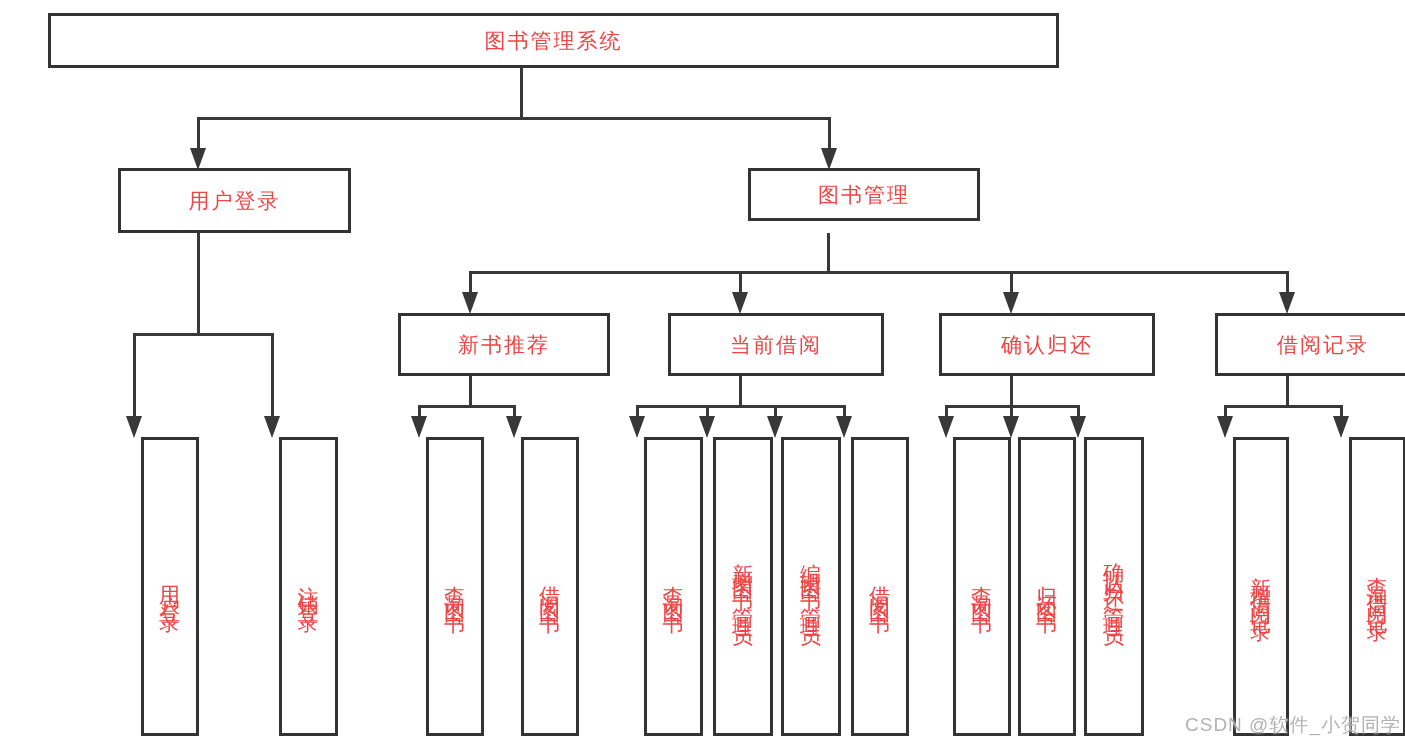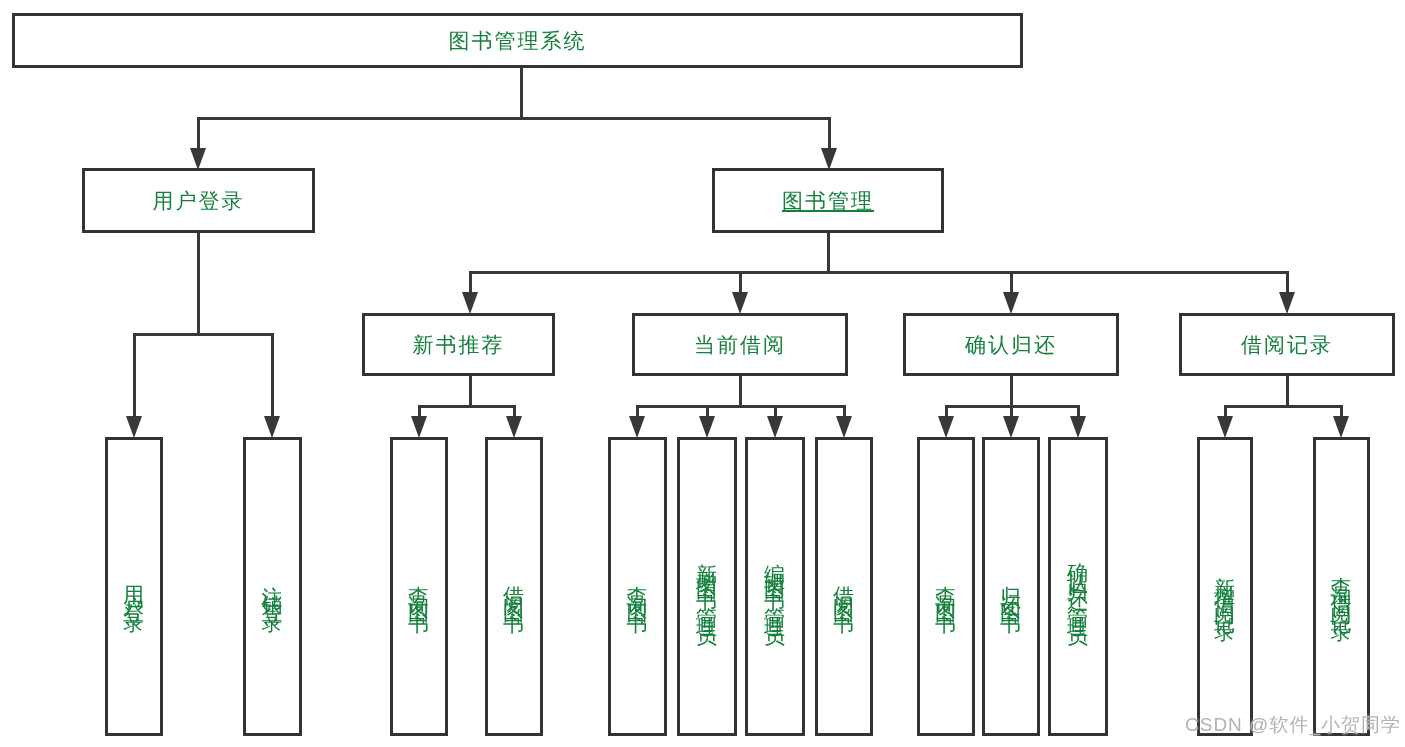--- a/index.html
+++ b/index.html
@@ -12,22 +12,23 @@
     font-family: "Liberation Sans", "DejaVu Sans", sans-serif;
   }
   .node {
     position: absolute;
     box-sizing: border-box;
     border: 3px solid #333333;
     background: #ffffff;
     display: flex;
     align-items: center;
     justify-content: center;
-    color: #15803d;
+    color: #ef4444;
     text-align: center;
+    margin-left: 36px;
   }
   .node.h {
     font-size: 21px;
     letter-spacing: 2px;
     white-space: nowrap;
   }
   .node.v {
     writing-mode: vertical-rl;
     text-orientation: mixed;
     font-size: 21px;
@@ -112,22 +113,22 @@
       <div class="cline" style="left: 1285.5px; top: 376px; width: 3px; height: 32px;"></div>
       <div class="cline" style="left: 1223.5px; top: 404.5px; width: 119px; height: 3px;"></div>
       <div class="cline" style="left: 1223.5px; top: 406px; width: 3px; height: 14px;"></div>
       <div class="arrowhead" style="left: 1217px; top: 416px;"></div>
       <div class="cline" style="left: 1339.5px; top: 406px; width: 3px; height: 14px;"></div>
       <div class="arrowhead" style="left: 1333px; top: 416px;"></div>
     </div>
   <div id="nodes">
       <div class="node h" style="left: 12px; top: 13px; width: 1011px; height: 55px;">图书管理系统</div>
       <div class="node h" style="left: 82px; top: 168px; width: 233px; height: 65px;">用户登录</div>
-      <div class="node h" style="left: 712px; top: 168px; width: 232px; height: 65px; text-decoration: underline;">图书管理</div>
-      <div class="node h" style="left: 362px; top: 313px; width: 193px; height: 63px;">新书推荐</div>
+      <div class="node h" style="left: 712px; top: 168px; width: 232px; height: 53px;">图书管理</div>
+      <div class="node h" style="left: 362px; top: 313px; width: 212px; height: 63px;">新书推荐</div>
       <div class="node h" style="left: 632px; top: 313px; width: 216px; height: 63px;">当前借阅</div>
       <div class="node h" style="left: 903px; top: 313px; width: 216px; height: 63px;">确认归还</div>
       <div class="node h" style="left: 1179px; top: 313px; width: 216px; height: 63px;">借阅记录</div>
       <div class="node v" style="left: 105px; top: 437px; width: 58px; height: 299px;">用户登录</div>
       <div class="node v" style="left: 243px; top: 437px; width: 59px; height: 299px;">注销登录</div>
       <div class="node v" style="left: 390px; top: 437px; width: 58px; height: 299px;">查询图书</div>
       <div class="node v" style="left: 485px; top: 437px; width: 58px; height: 299px;">借阅图书</div>
       <div class="node v" style="left: 608px; top: 437px; width: 59px; height: 299px;">查询图书</div>
       <div class="node v" style="left: 677px; top: 437px; width: 60px; height: 299px;">新增图书（管理员）</div>
       <div class="node v" style="left: 745px; top: 437px; width: 60px; height: 299px;">编辑图书（管理员）</div>

